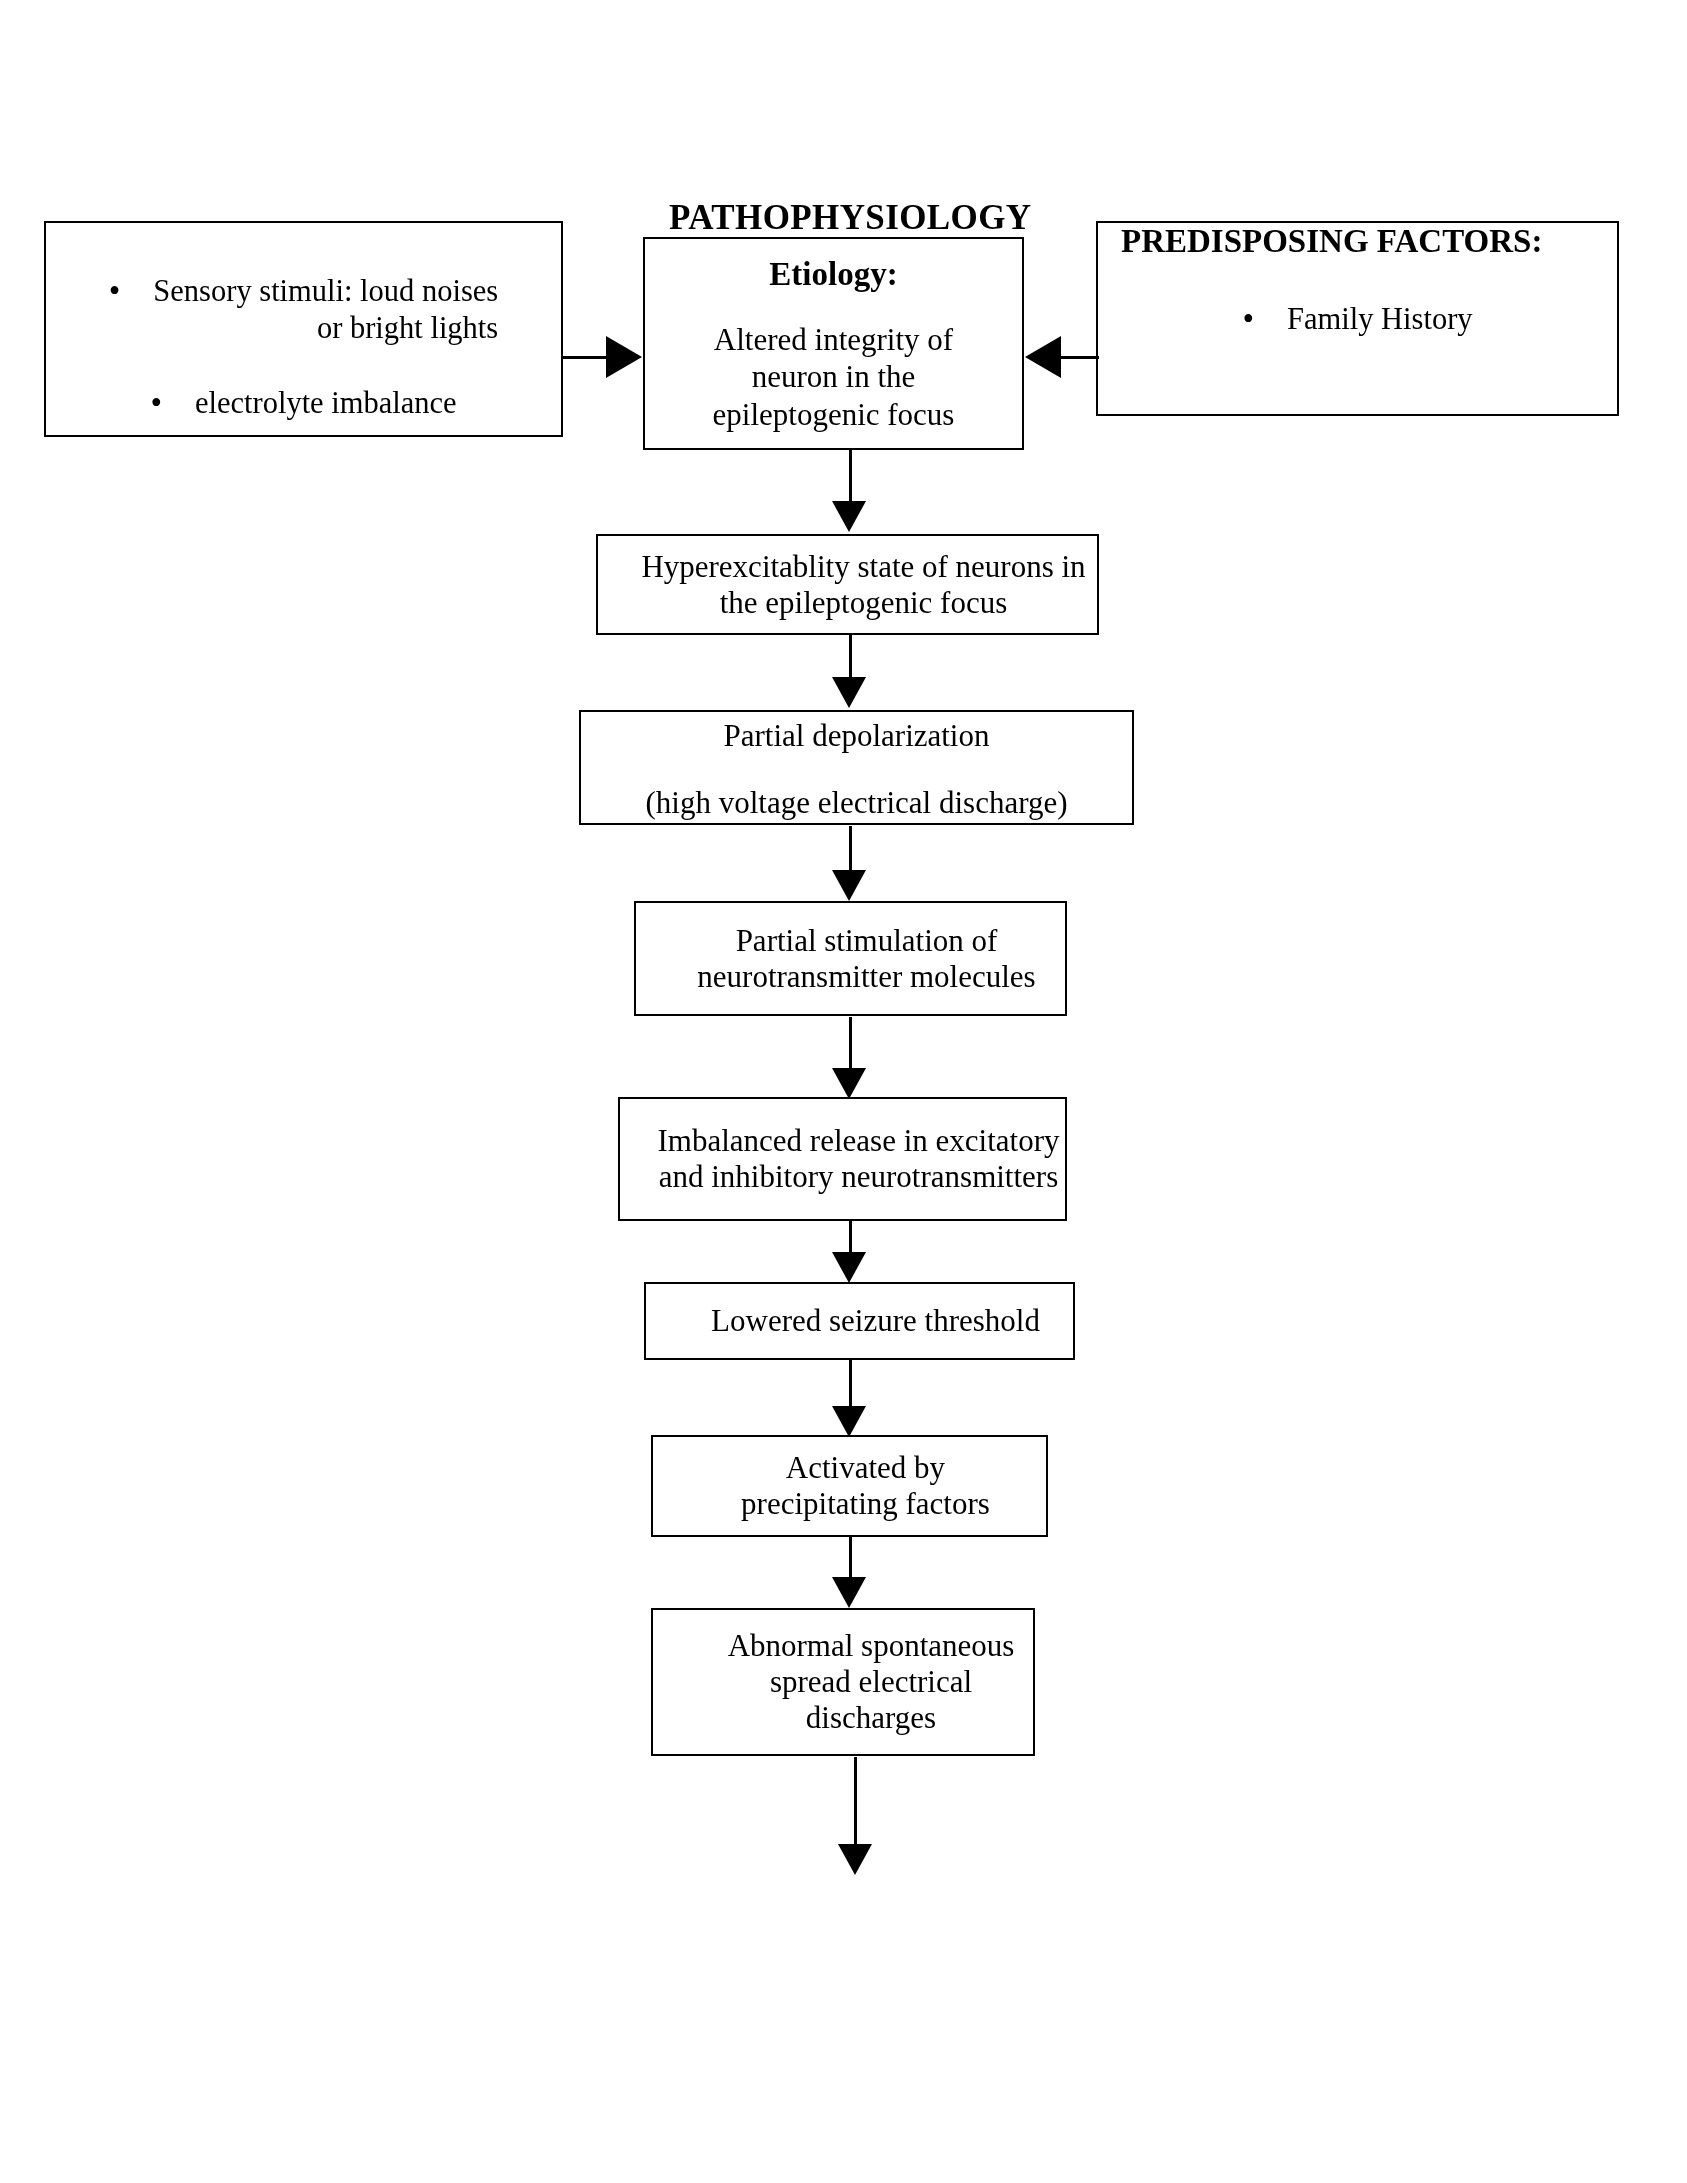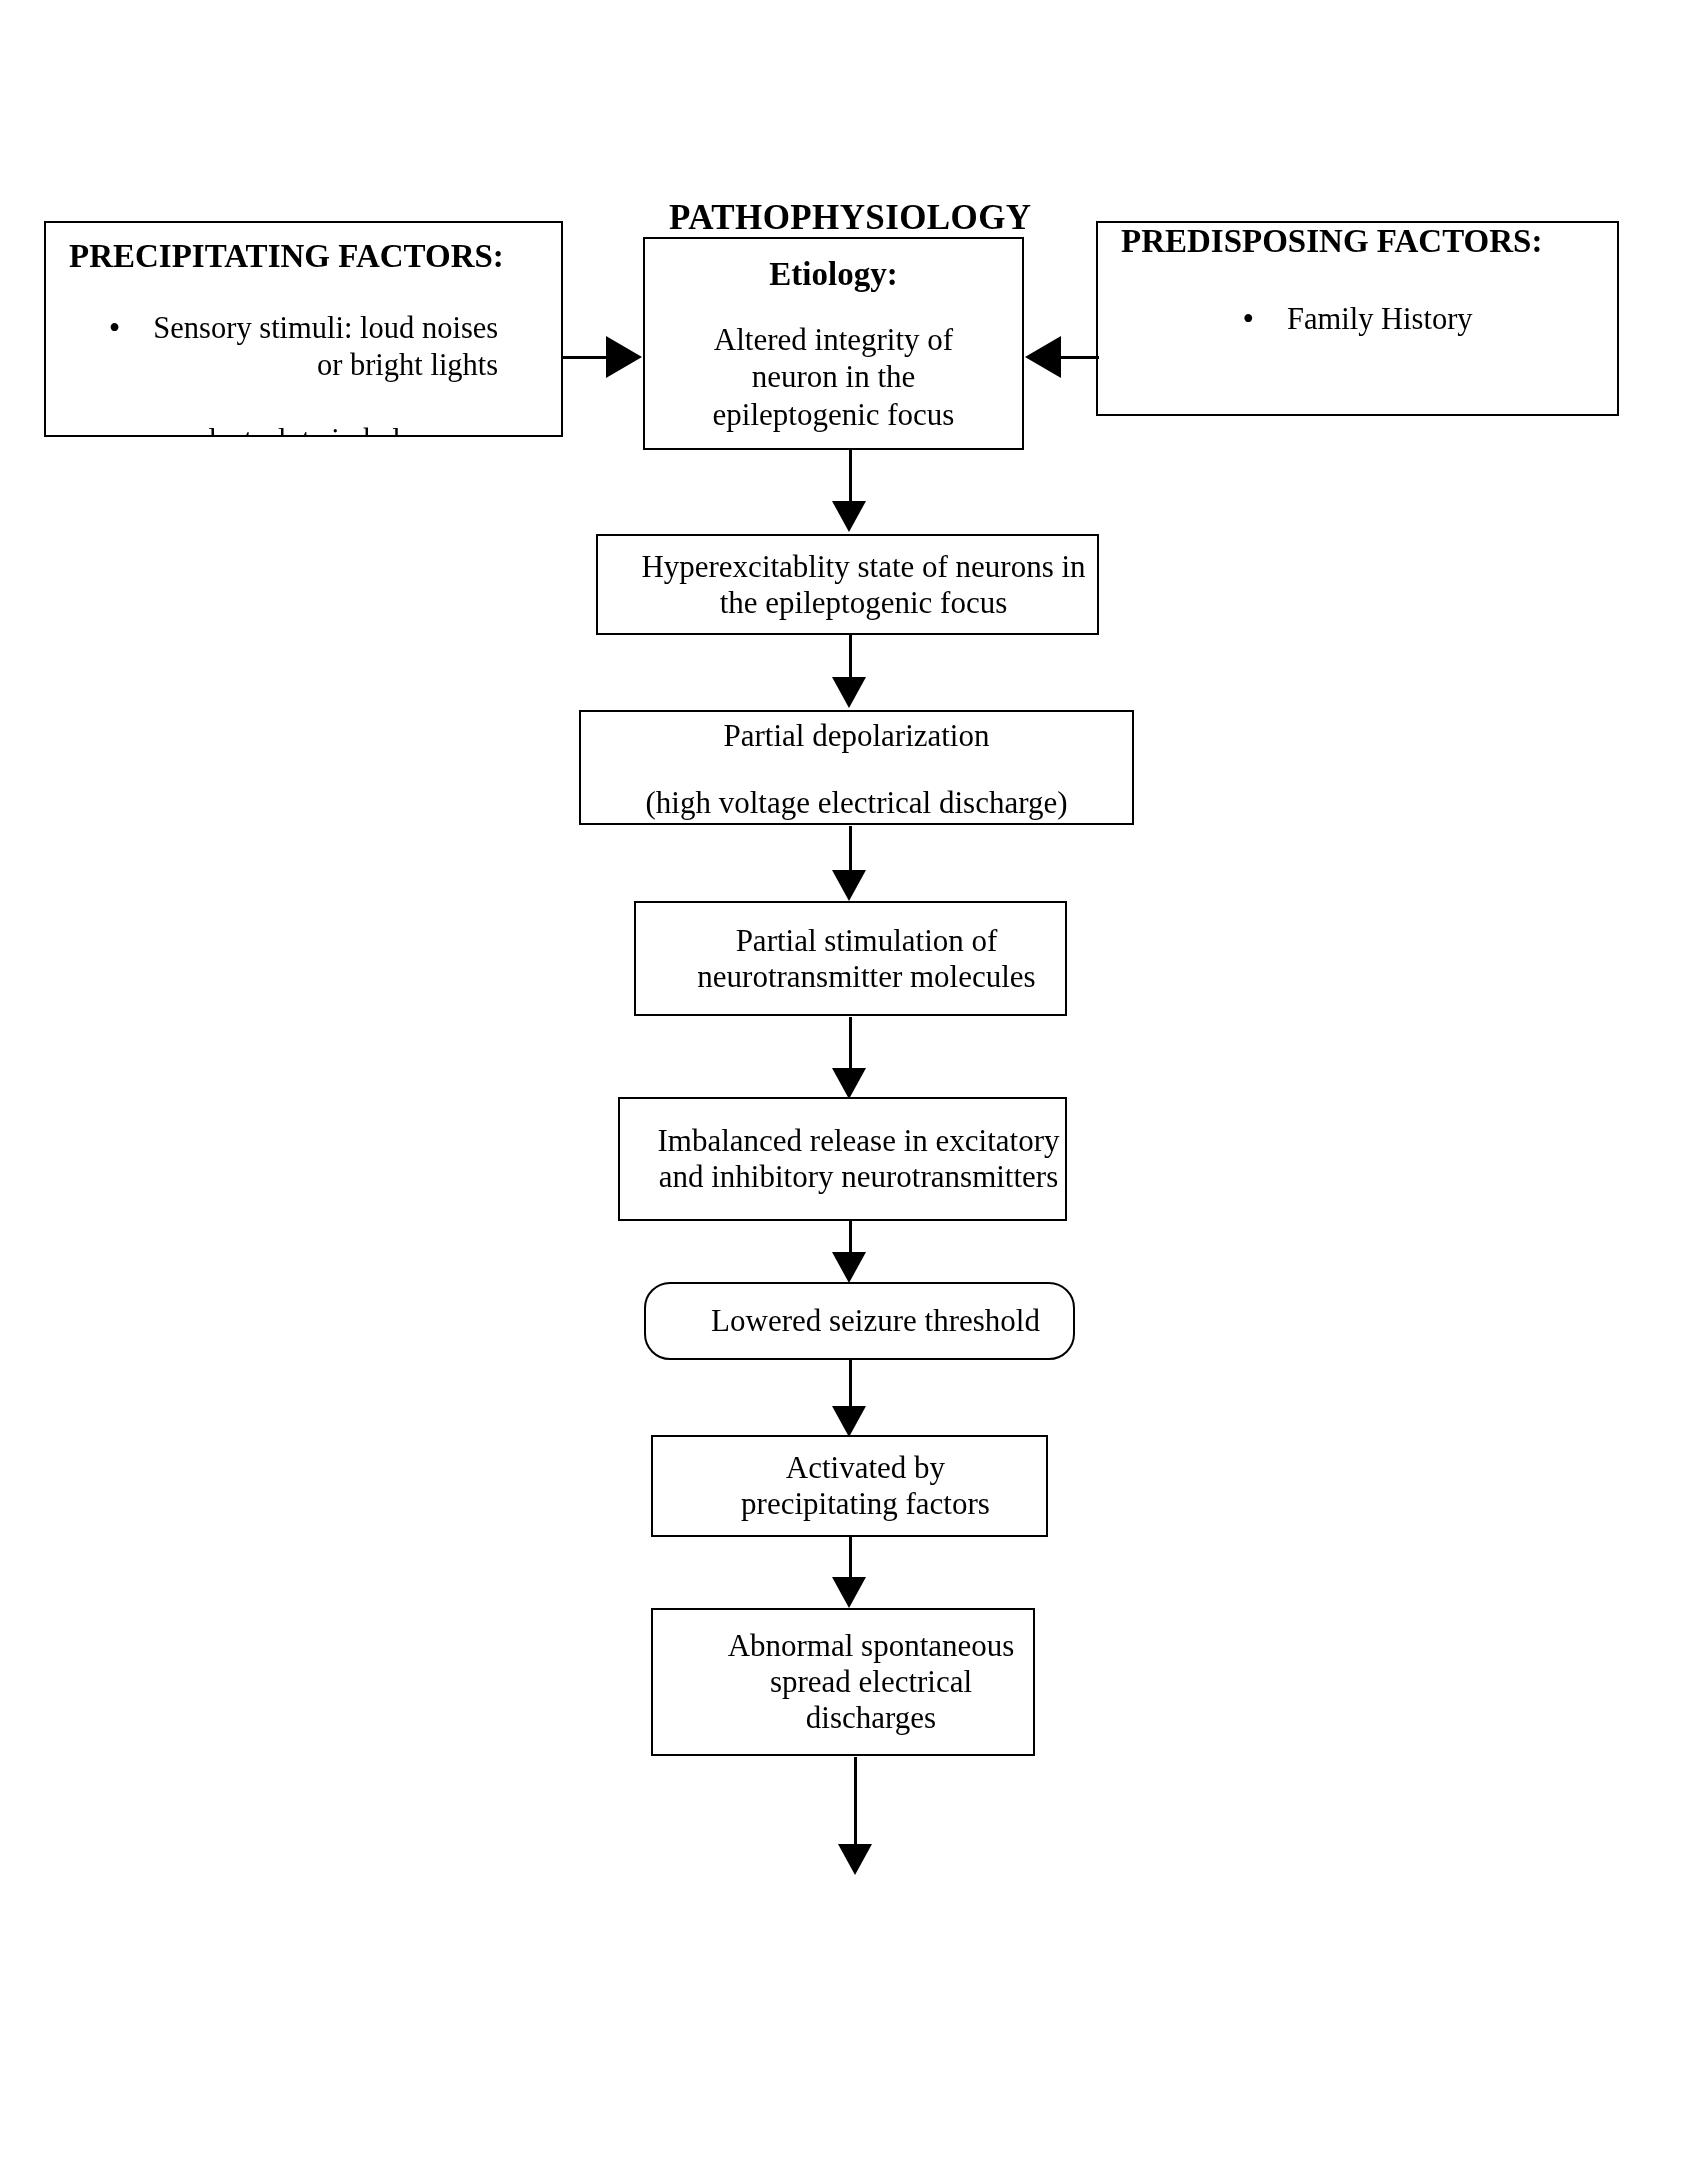--- a/index.html
+++ b/index.html
@@ -127,21 +127,20 @@
   }
 </style>
 </head>
 <body>
 
 <div id="page">
 
   <div id="chart-title" style="left:669px; top:198px;">PATHOPHYSIOLOGY</div>
 
   <div class="node" style="left:44px; top:221px; width:519px; height:216px; padding-top:15px;">
-    <div class="factor-title">PRECIPITATING FACTORS:</div>
 
     <div class="bullet-row" style="margin-top:35px;">
       <span class="bullet-dot">•</span>
       <span class="bullet-text">Sensory stimuli: loud noises
 or bright lights</span>
     </div>
 
     <div class="bullet-row" style="margin-top:38px;">
       <span class="bullet-dot">•</span>
       <span class="bullet-text">electrolyte imbalance</span>
@@ -198,21 +197,21 @@
   <div class="arrow-down" style="left:832px; top:1068px;"></div>
 
   <div class="node center-v" style="left:618px; top:1097px; width:449px; height:124px;">
     <div class="node-line" style="white-space:pre-line;">Imbalanced release in excitatory
 and inhibitory neurotransmitters</div>
   </div>
 
   <div class="vline" style="left:849px; top:1221px; height:51px;"></div>
   <div class="arrow-down" style="left:832px; top:1252px;"></div>
 
-  <div class="node center-v" style="left:644px; top:1282px; width:431px; height:78px;border-radius:26px;">
+  <div class="node center-v" style="left:644px; top:1282px; width:431px; height:78px;">
     <div class="node-line">Lowered seizure threshold</div>
   </div>
 
   <div class="vline" style="left:849px; top:1360px; height:51px;"></div>
   <div class="arrow-down" style="left:832px; top:1406px;"></div>
 
   <div class="node center-v" style="left:651px; top:1435px; width:397px; height:102px;">
     <div class="node-line" style="white-space:pre-line;">Activated by
 precipitating factors</div>
   </div>

